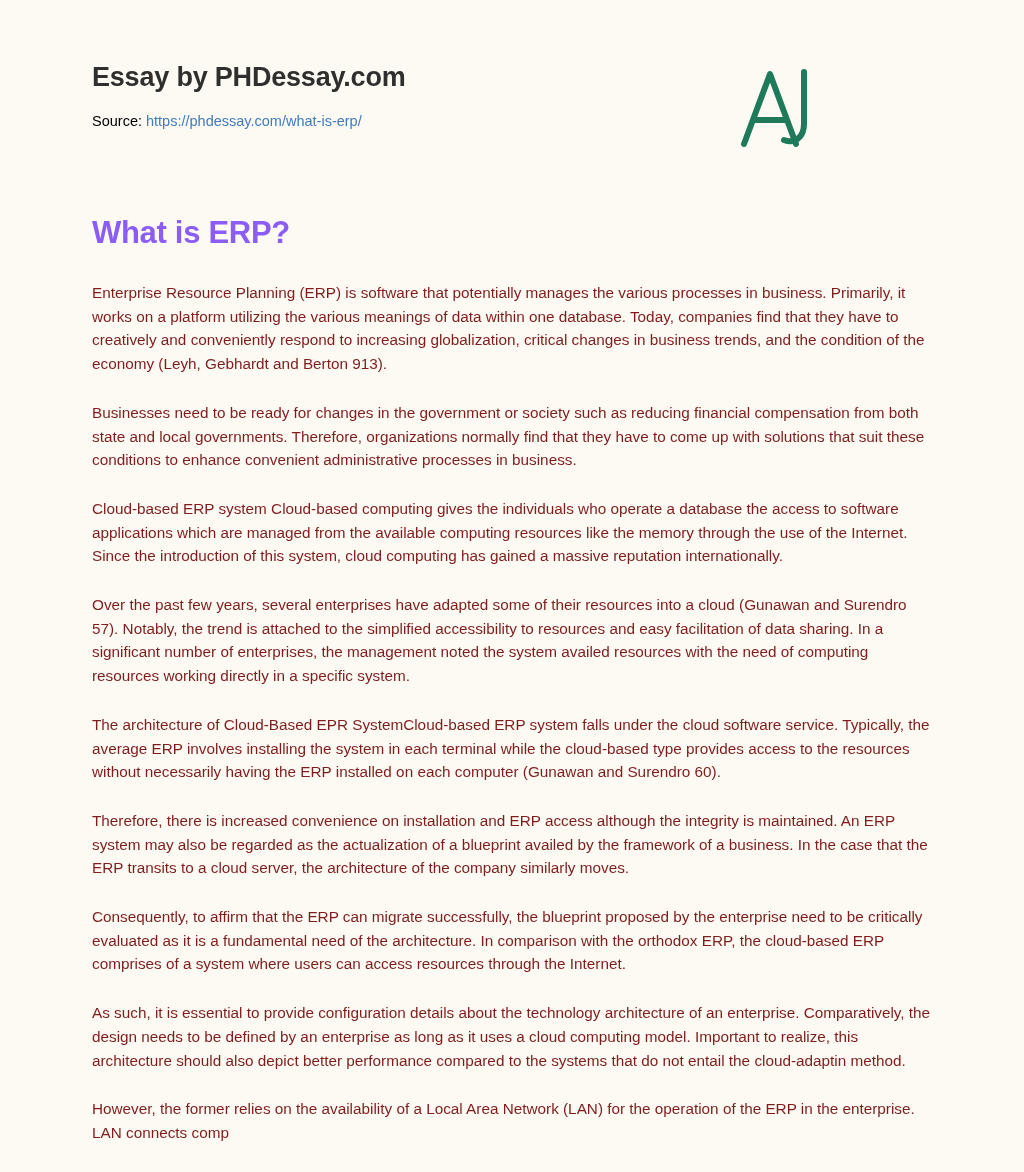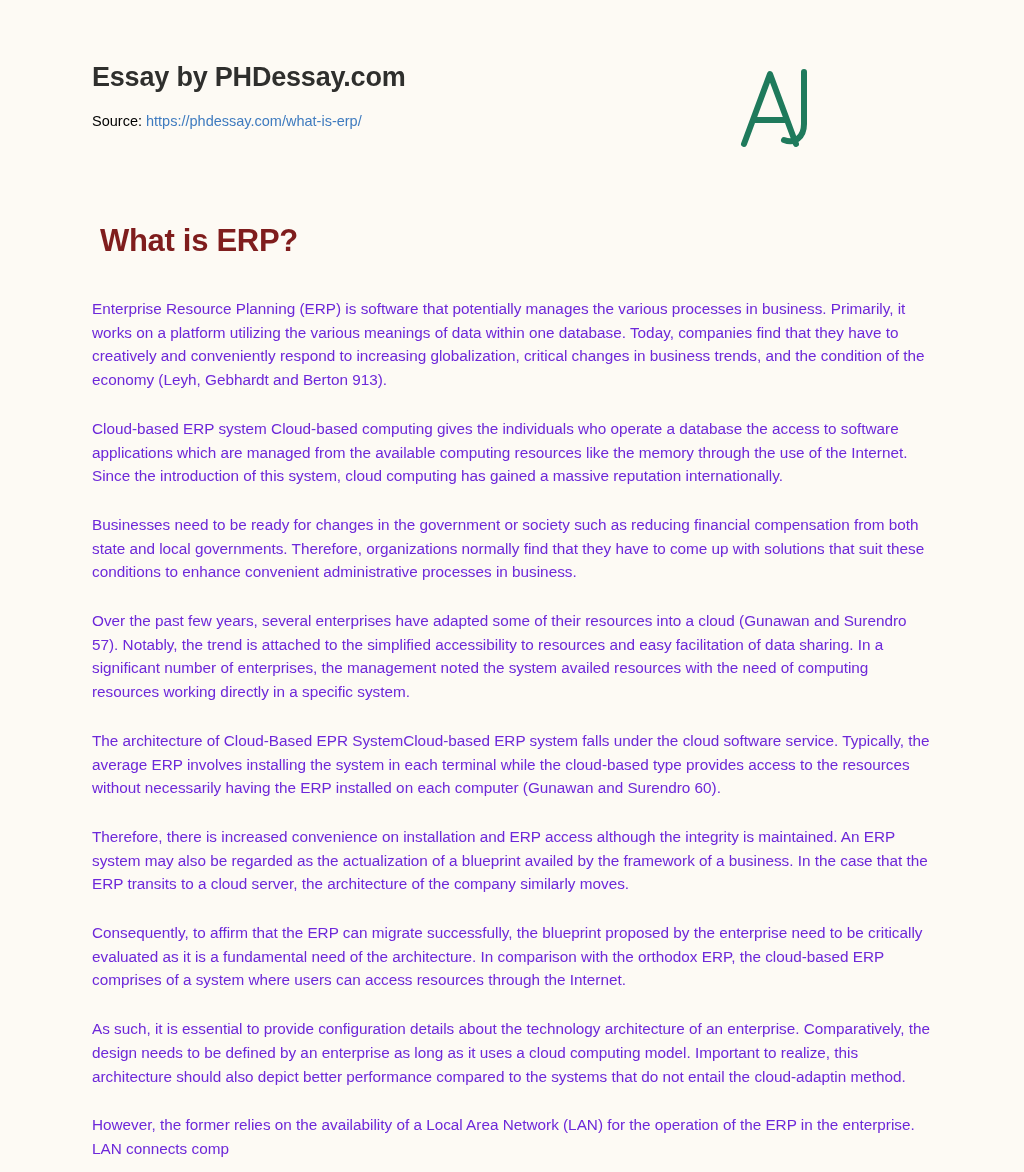--- a/index.html
+++ b/index.html
@@ -52,35 +52,35 @@
     position: absolute;
     right: 96px;
     top: 58px;
     width: 110px;
     height: 96px;
   }
   .logo svg {
     display: block;
   }
   .doc-title {
-    margin: 8px;
+    margin: 0;
     padding-top: 86px;
     font-size: 31px;
     font-weight: bold;
-    color: #7f1d1d;
+    color: #8b5cf6;
     letter-spacing: -0.3px;
   }
   .body-text {
     padding-top: 30px;
   }
   .body-text p {
     margin: 0 0 25px 0;
     font-size: 15.3px;
     line-height: 1.55;
-    color: #6d28d9;
+    color: #7f1d1d;
   }
   .body-text p:last-child {
     margin-bottom: 0;
   }
 </style>
 </head>
 <body>
 
 <div class="page">
 
@@ -98,22 +98,22 @@
           <path d="M78 14 L78 66 C78 80 68 86 58 82"></path>
         </g>
       </svg>
     </div>
   </div>
 
   <h2 class="doc-title">What is ERP?</h2>
 
   <div class="body-text">
     <p>Enterprise Resource Planning (ERP) is software that potentially manages the various processes in business. Primarily, it works on a platform utilizing the various meanings of data within one database. Today, companies find that they have to creatively and conveniently respond to increasing globalization, critical changes in business trends, and the condition of the economy (Leyh, Gebhardt and Berton 913).</p>
+    <p>Businesses need to be ready for changes in the government or society such as reducing financial compensation from both state and local governments. Therefore, organizations normally find that they have to come up with solutions that suit these conditions to enhance convenient administrative processes in business.</p>
     <p>Cloud-based ERP system Cloud-based computing gives the individuals who operate a database the access to software applications which are managed from the available computing resources like the memory through the use of the Internet. Since the introduction of this system, cloud computing has gained a massive reputation internationally.</p>
-    <p>Businesses need to be ready for changes in the government or society such as reducing financial compensation from both state and local governments. Therefore, organizations normally find that they have to come up with solutions that suit these conditions to enhance convenient administrative processes in business.</p>
     <p>Over the past few years, several enterprises have adapted some of their resources into a cloud (Gunawan and Surendro 57). Notably, the trend is attached to the simplified accessibility to resources and easy facilitation of data sharing. In a significant number of enterprises, the management noted the system availed resources with the need of computing resources working directly in a specific system.</p>
     <p>The architecture of Cloud-Based EPR SystemCloud-based ERP system falls under the cloud software service. Typically, the average ERP involves installing the system in each terminal while the cloud-based type provides access to the resources without necessarily having the ERP installed on each computer (Gunawan and Surendro 60).</p>
     <p>Therefore, there is increased convenience on installation and ERP access although the integrity is maintained. An ERP system may also be regarded as the actualization of a blueprint availed by the framework of a business. In the case that the ERP transits to a cloud server, the architecture of the company similarly moves.</p>
     <p>Consequently, to affirm that the ERP can migrate successfully, the blueprint proposed by the enterprise need to be critically evaluated as it is a fundamental need of the architecture. In comparison with the orthodox ERP, the cloud-based ERP comprises of a system where users can access resources through the Internet.</p>
     <p>As such, it is essential to provide configuration details about the technology architecture of an enterprise. Comparatively, the design needs to be defined by an enterprise as long as it uses a cloud computing model. Important to realize, this architecture should also depict better performance compared to the systems that do not entail the cloud-adaptin method.</p>
     <p>However, the former relies on the availability of a Local Area Network (LAN) for the operation of the ERP in the enterprise. LAN connects comp</p>
   </div>
 
 </div>
 

